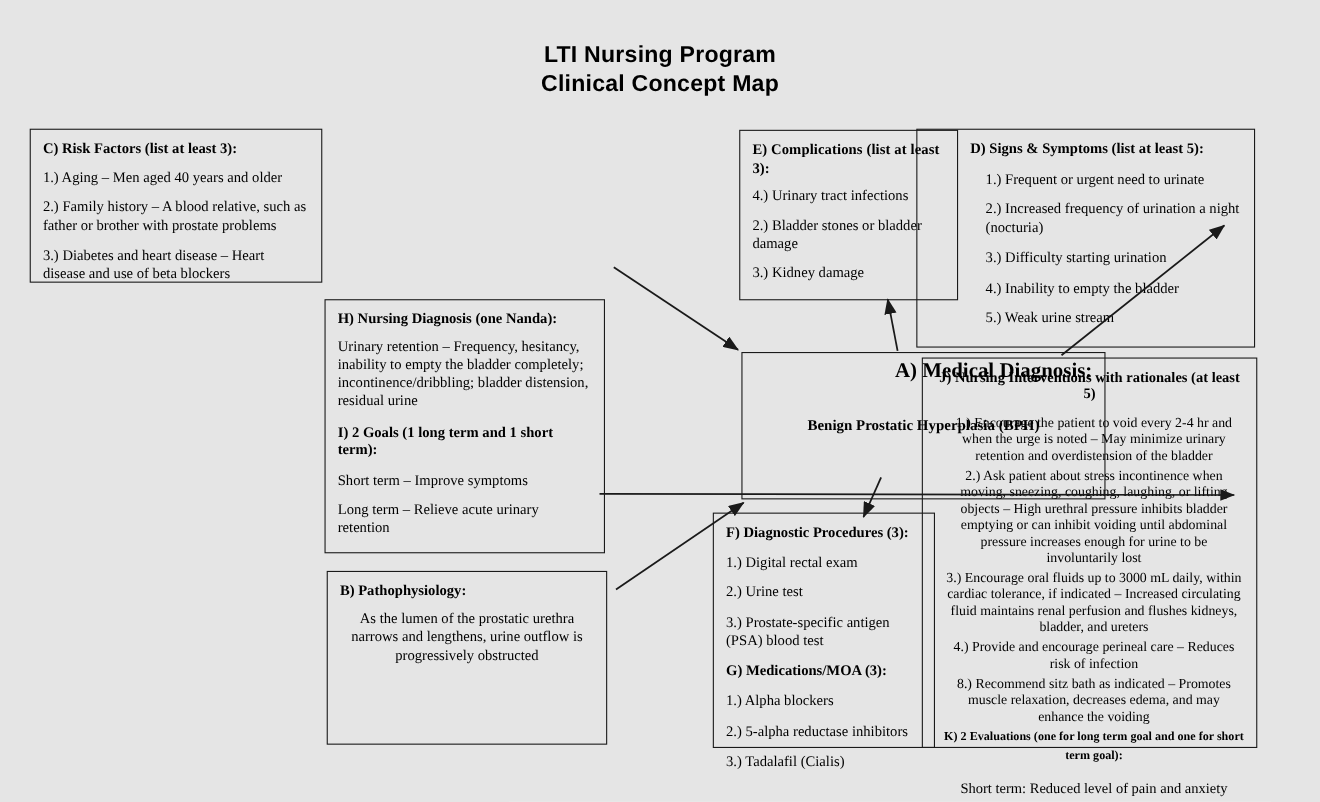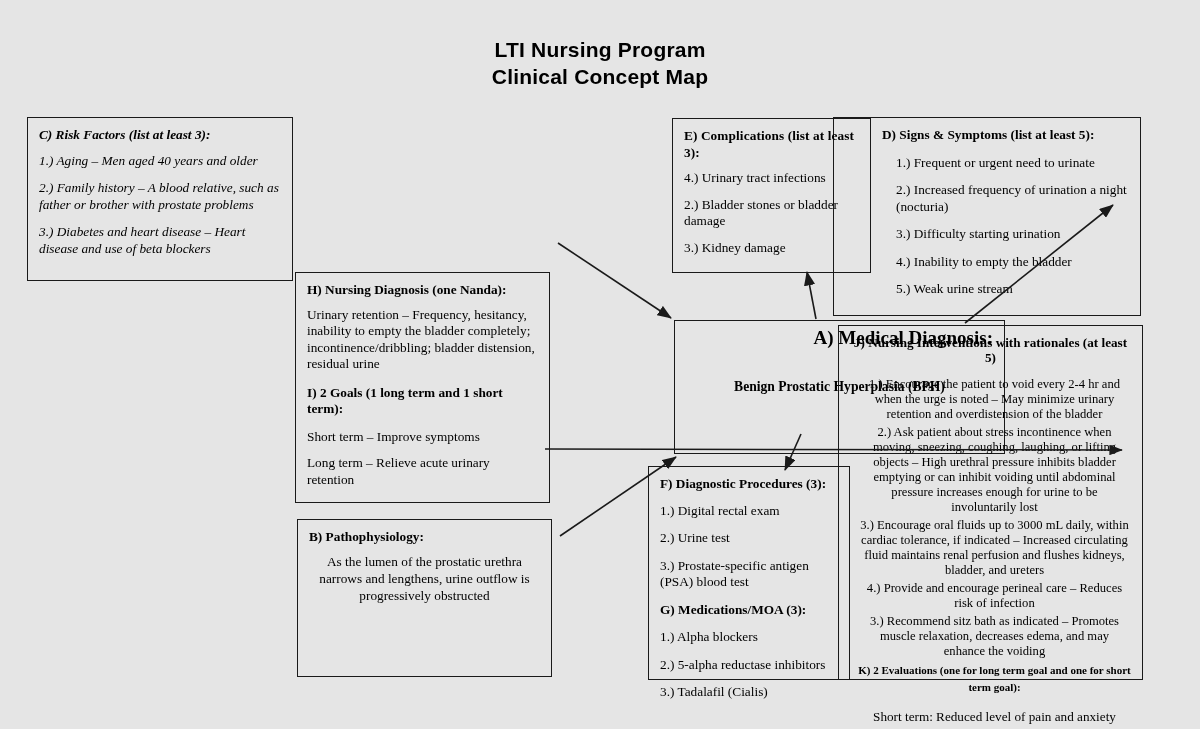--- a/index.html
+++ b/index.html
@@ -50,21 +50,21 @@
     display: block;
     margin-bottom: 9px;
   }
   .box .hdr.tight { margin-bottom: 7px; }
   .box p {
     margin: 0 0 10px 0;
   }
   .box p.last { margin-bottom: 0; }
 
   
-  #box-c  { left: 27px;  top: 117px; width: 266px; height: 164px; font-style: italic; }
+  #box-c  { left: 27px;  top: 117px; width: 266px; height: 140px; }
   #box-e  { left: 672px; top: 118px; width: 199px; height: 155px; z-index: 3; }
   #box-d  { left: 833px; top: 117px; width: 308px; height: 199px; z-index: 2; padding-left: 48px; }
   #box-h  { left: 295px; top: 272px; width: 255px; height: 231px; }
   #box-b  { left: 297px; top: 519px; width: 255px; height: 158px; }
   #box-a  { left: 674px; top: 320px; width: 331px; height: 134px; z-index: 2; }
   #box-j  { left: 838px; top: 325px; width: 305px; height: 355px; z-index: 3; text-align: center; }
   #box-f  { left: 648px; top: 466px; width: 202px; height: 214px; z-index: 4; }
 
   
   #box-a .dx-label {
@@ -185,21 +185,21 @@
     <span class="dx-label">A)  Medical Diagnosis:</span>
     <span class="dx-value">Benign Prostatic Hyperplasia (BPH)</span>
   </div>
 
   <div class="box" id="box-j">
     <span class="hdr">J) Nursing Interventions with rationales (at least 5)</span>
     <p>1.) Encourage the patient to void every 2-4 hr and when the urge is noted – May minimize urinary retention and overdistension of the bladder</p>
     <p>2.) Ask patient about stress incontinence when moving, sneezing, coughing, laughing, or lifting objects – High urethral pressure inhibits bladder emptying or can inhibit voiding until abdominal pressure increases enough for urine to be involuntarily lost</p>
     <p>3.) Encourage oral fluids up to 3000 mL daily, within cardiac tolerance, if indicated – Increased circulating fluid maintains renal perfusion and flushes kidneys, bladder, and ureters</p>
     <p>4.) Provide and encourage perineal care – Reduces risk of infection</p>
-    <p>3.) Recommend sitz bath as indicated – Promotes muscle relaxation, decreases edema, and may enhance the voiding</p>
+    <p>8.) Recommend sitz bath as indicated – Promotes muscle relaxation, decreases edema, and may enhance the voiding</p>
     <span class="hdr-k">K) 2 Evaluations (one for long term goal and one for short term goal):</span>
     <p class="eval">Short term: Reduced level of pain and anxiety</p>
 
   </div>
 
   <div class="box" id="box-f">
     <span class="hdr">F) Diagnostic Procedures (3):</span>
     <p>1.) Digital rectal exam</p>
     <p>2.) Urine test</p>
     <p>3.) Prostate-specific antigen (PSA) blood test</p>

